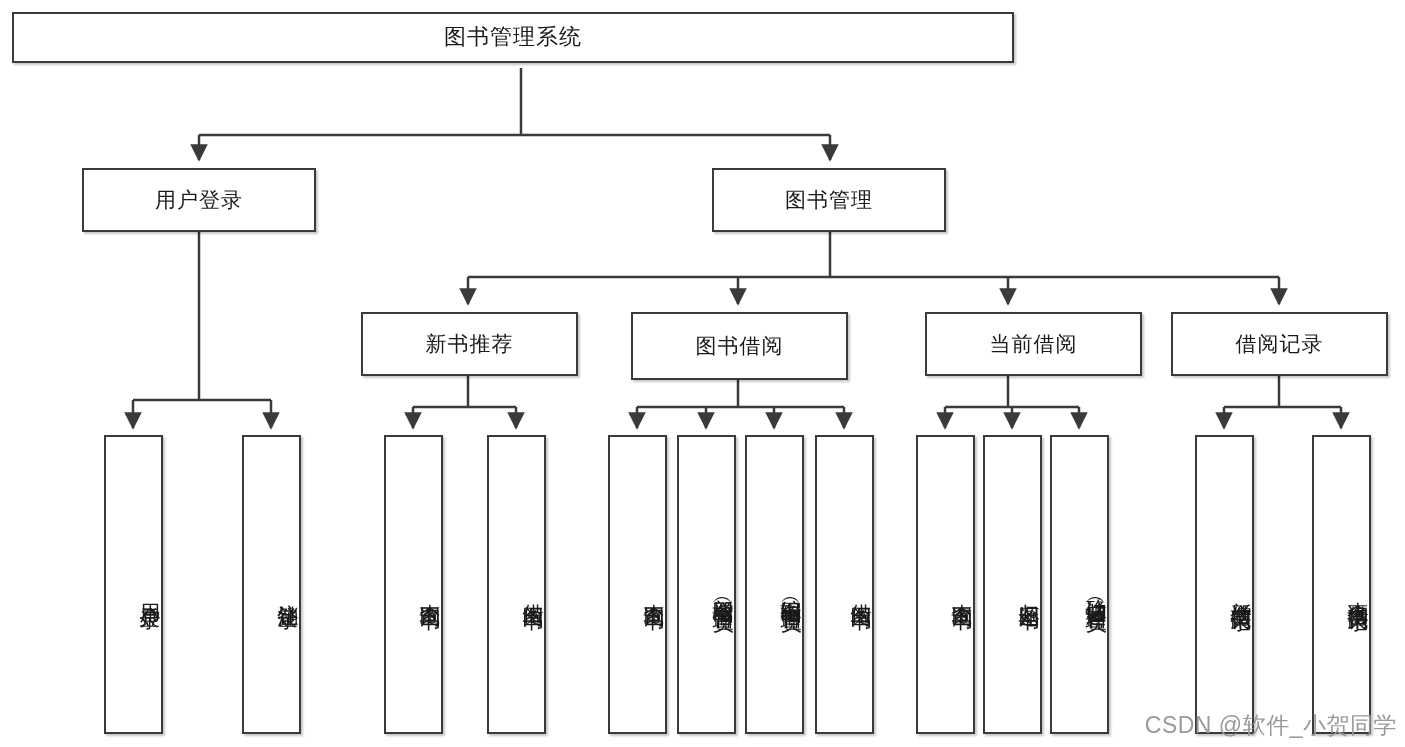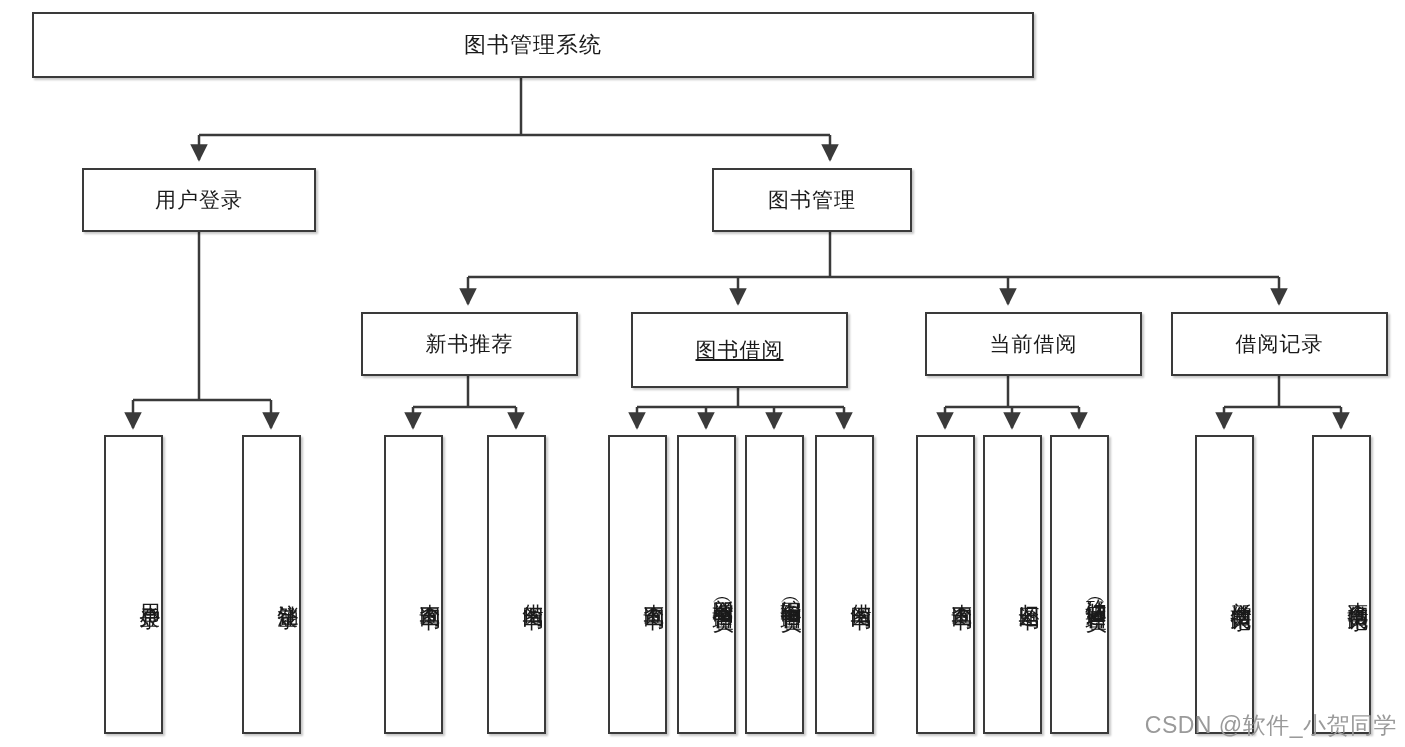--- a/index.html
+++ b/index.html
@@ -122,35 +122,35 @@
       <path d="M 1012 407 L 1012 428" marker-end="url(#arw)"></path>
       <path d="M 1079 407 L 1079 428" marker-end="url(#arw)"></path>
 
       <path d="M 1279 376 L 1279 407"></path>
       <path d="M 1224 407 L 1341 407"></path>
       <path d="M 1224 407 L 1224 428" marker-end="url(#arw)"></path>
       <path d="M 1341 407 L 1341 428" marker-end="url(#arw)"></path>
     </g>
   </svg>
 
-  <div class="node h root" style="left:32px; top:12px; width:1002px; height:66px;">
+  <div class="node h root" style="left:12px; top:12px; width:1002px; height:51px;">
     <span>图书管理系统</span>
   </div>
 
   <div class="node h" style="left:82px; top:168px; width:234px; height:64px;">
     <span>用户登录</span>
   </div>
-  <div class="node h" style="left:712px; top:168px; width:200px; height:64px;">
+  <div class="node h" style="left:712px; top:168px; width:234px; height:64px;">
     <span>图书管理</span>
   </div>
 
   <div class="node h" style="left:361px; top:312px; width:217px; height:64px;align-items:center;">
     <span>新书推荐</span>
   </div>
-  <div class="node h" style="left:631px; top:312px; width:217px; height:76px;text-decoration:underline;">
+  <div class="node h" style="left:631px; top:312px; width:217px; height:68px;">
     <span>图书借阅</span>
   </div>
   <div class="node h" style="left:901px; top:312px; width:217px; height:64px;margin-left:24px;">
     <span>当前借阅</span>
   </div>
   <div class="node h" style="left:1171px; top:312px; width:217px; height:64px;text-align:right;">
     <span>借阅记录</span>
   </div>
 
   <div class="node v" style="left:104px; top:435px; width:59px; height:299px;">

